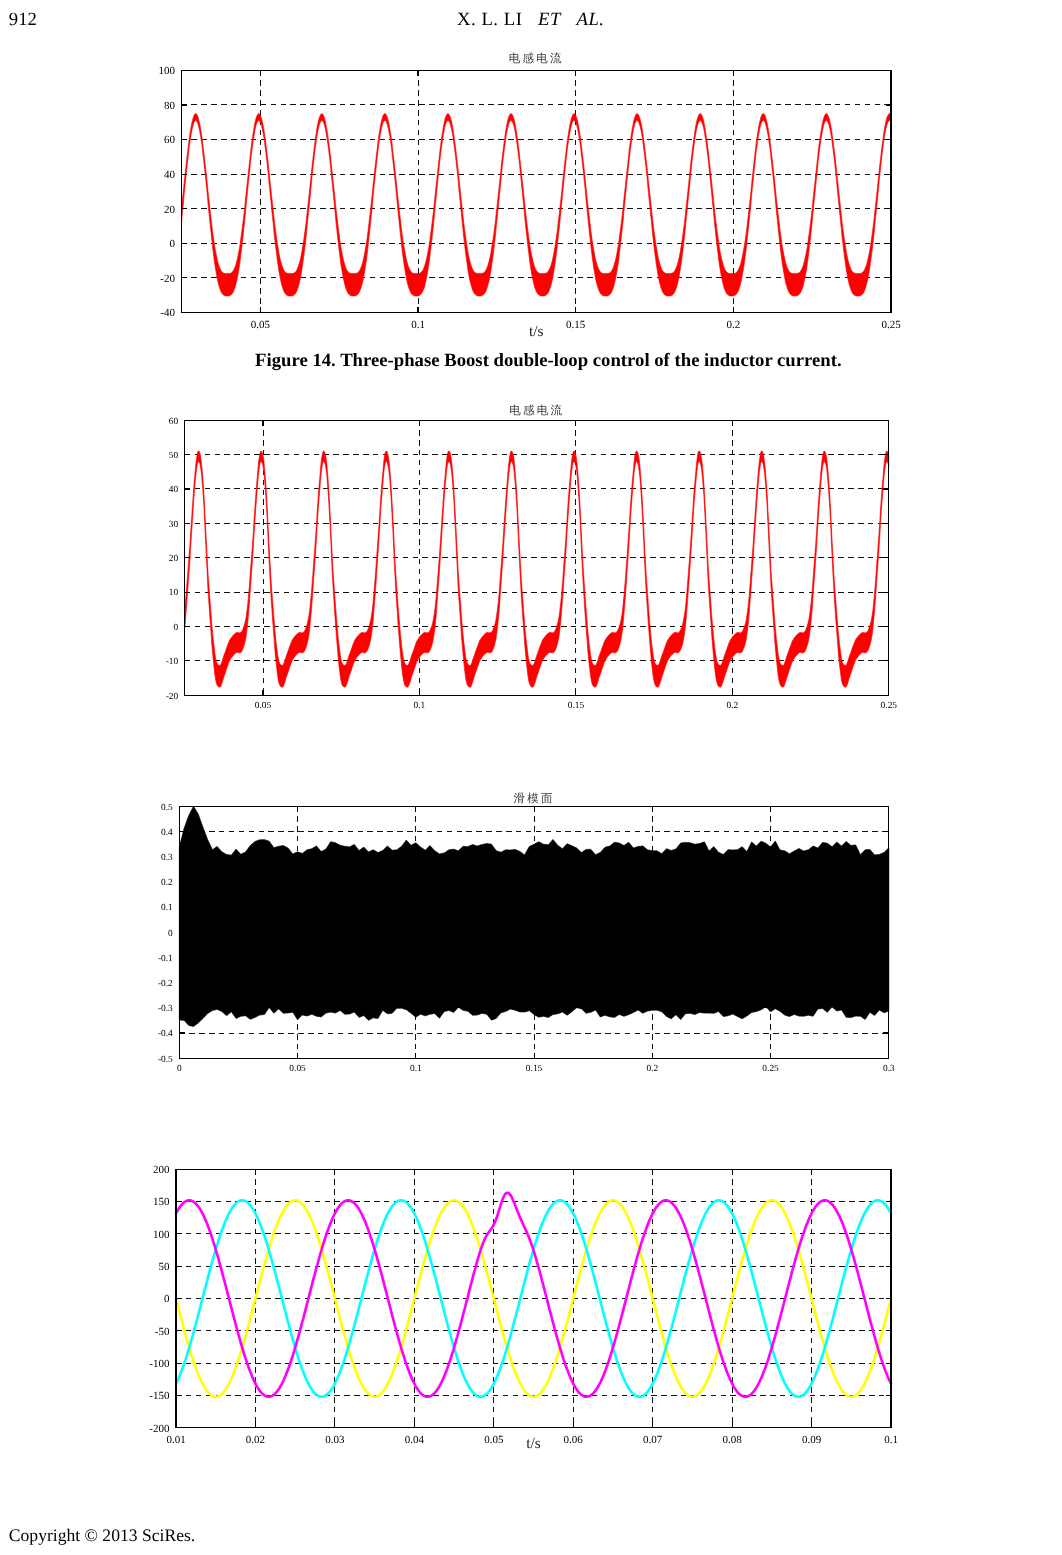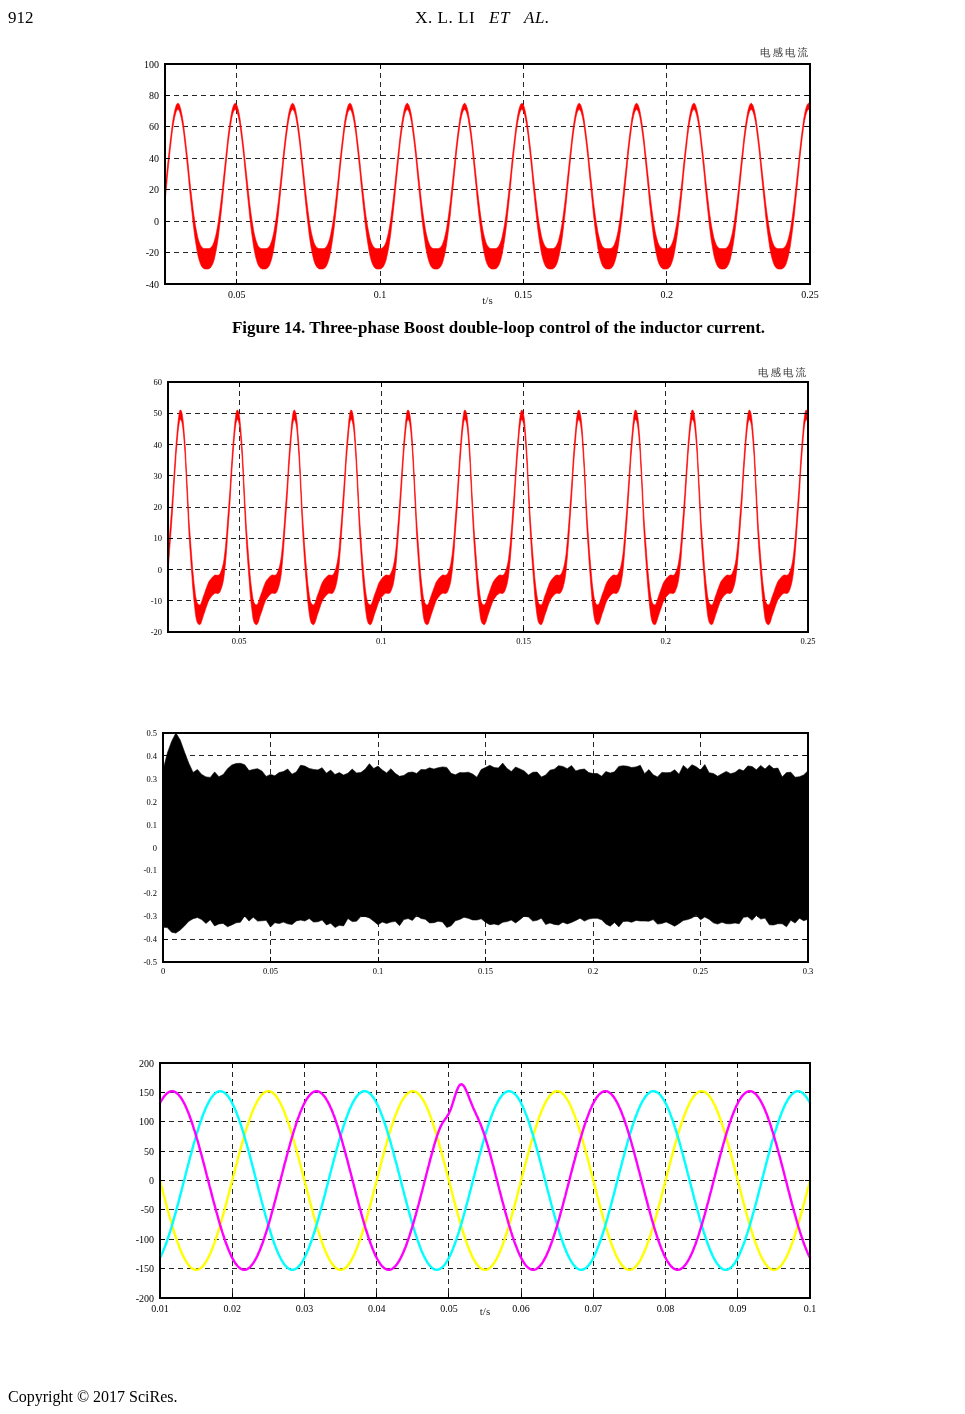--- a/index.html
+++ b/index.html
@@ -1,23 +1,23 @@
 <!DOCTYPE html>
 <html><head>
 <meta charset="utf-8">
 <style>
   html,body{margin:0;padding:0;background:#ffffff;}
   .page{position:relative;width:965px;height:1414px;background:#fff;color:#000;
         font-family:"Liberation Serif",serif;overflow:hidden;}
   .hdr-num{position:absolute;top:8px;left:8px;font-size:17px;}
   .hdr-title{position:absolute;top:8px;left:0;width:100%;text-align:center;font-size:17px;letter-spacing:.5px;}
   .etal{font-style:italic;margin-left:14px;word-spacing:10px;}
-  .plot-title{position:absolute;text-align:right;font-size:10.5px;color:#3a3a3a;letter-spacing:2px;
+  .plot-title{position:absolute;text-align:center;font-size:10.5px;color:#3a3a3a;letter-spacing:2px;
               font-family:"DejaVu Sans","Liberation Sans",sans-serif;}
-  .plot-xlabel{position:absolute;text-align:center;font-size:11px;color:#222;}
+  .plot-xlabel{position:absolute;text-align:center;font-size:14px;color:#222;}
   .chart{position:absolute;left:0;width:965px;display:block;}
   .caption{position:absolute;left:0;width:100%;text-align:center;font-weight:bold;font-size:17px;margin-left:16px;}
   .footer-left{position:absolute;top:1388px;left:8px;font-size:16px;}
   .footer-right{position:absolute;top:1386px;right:8px;font-size:17px;font-weight:bold;font-style:italic;margin-top:32px;}
 </style>
 </head>
 <body>
 
 <div class="page">
 
@@ -145,20 +145,21 @@
         <text x="162.0" y="212.5" text-anchor="end">0</text>
         <text x="162.0" y="181.2" text-anchor="end">10</text>
         <text x="162.0" y="150.0" text-anchor="end">20</text>
         <text x="162.0" y="118.7" text-anchor="end">30</text>
         <text x="162.0" y="87.5" text-anchor="end">40</text>
         <text x="162.0" y="56.2" text-anchor="end">50</text>
         <text x="162.0" y="25.0" text-anchor="end">60</text>
       </g>
     </svg>
 
+  <div class="plot-title" style="top:719px;left:163px;width:645px;">滑模面</div>
   <svg id="svg16" class="chart" style="top:713px;height:267px;" viewBox="0 0 965 267">
       <g stroke="#000" stroke-width="0.85" stroke-dasharray="5 4" shape-rendering="crispEdges">
         <line x1="270.5" y1="20" x2="270.5" y2="249"></line>
         <line x1="378" y1="20" x2="378" y2="249"></line>
         <line x1="485.5" y1="20" x2="485.5" y2="249"></line>
         <line x1="593" y1="20" x2="593" y2="249"></line>
         <line x1="700.5" y1="20" x2="700.5" y2="249"></line>
         <line x1="163" y1="226.1" x2="808" y2="226.1"></line>
         <line x1="163" y1="203.2" x2="808" y2="203.2"></line>
         <line x1="163" y1="180.3" x2="808" y2="180.3"></line>
@@ -310,16 +311,16 @@
         <text x="154.0" y="170.4" text-anchor="end">-50</text>
         <text x="154.0" y="141.0" text-anchor="end">0</text>
         <text x="154.0" y="111.6" text-anchor="end">50</text>
         <text x="154.0" y="82.3" text-anchor="end">100</text>
         <text x="154.0" y="52.9" text-anchor="end">150</text>
         <text x="154.0" y="23.5" text-anchor="end">200</text>
       </g>
     </svg>
   <div class="plot-xlabel" style="top:1305px;left:160px;width:650px;">t/s</div>
 
-  <div class="footer-left">Copyright © 2017 SciRes.</div>
+  <div class="footer-left">Copyright © 2013 SciRes.</div>
   <div class="footer-right">EPE</div>
 
 </div>
 
 </body></html>

